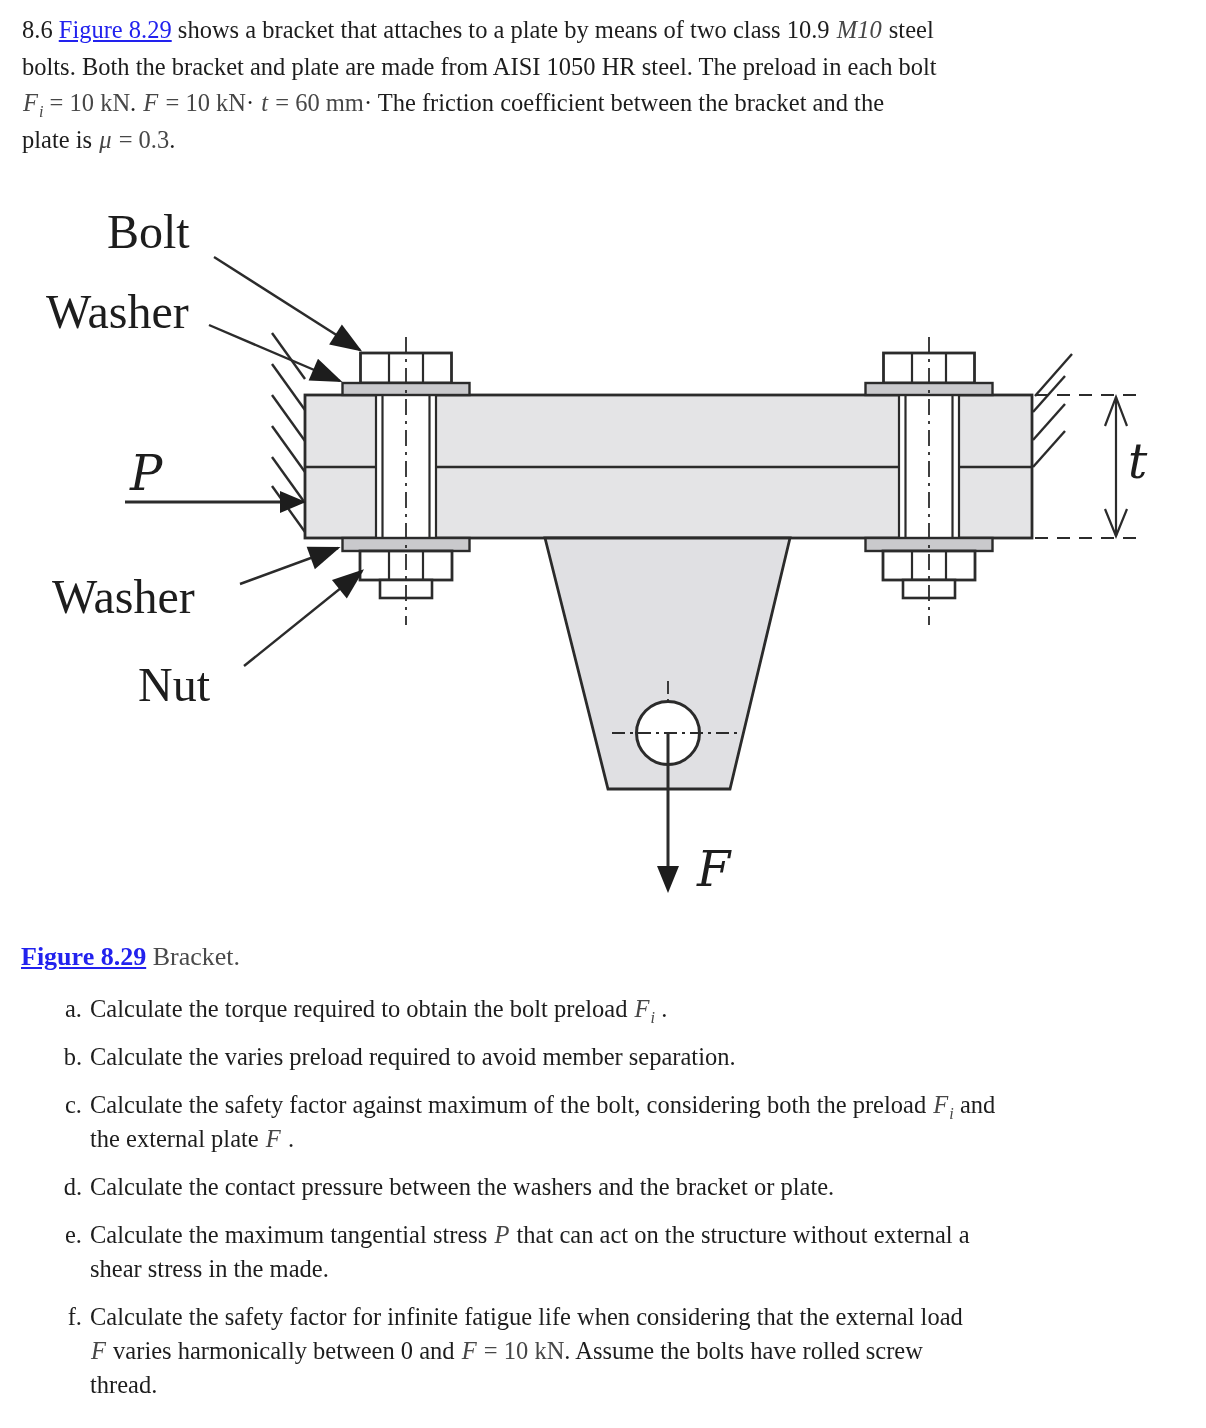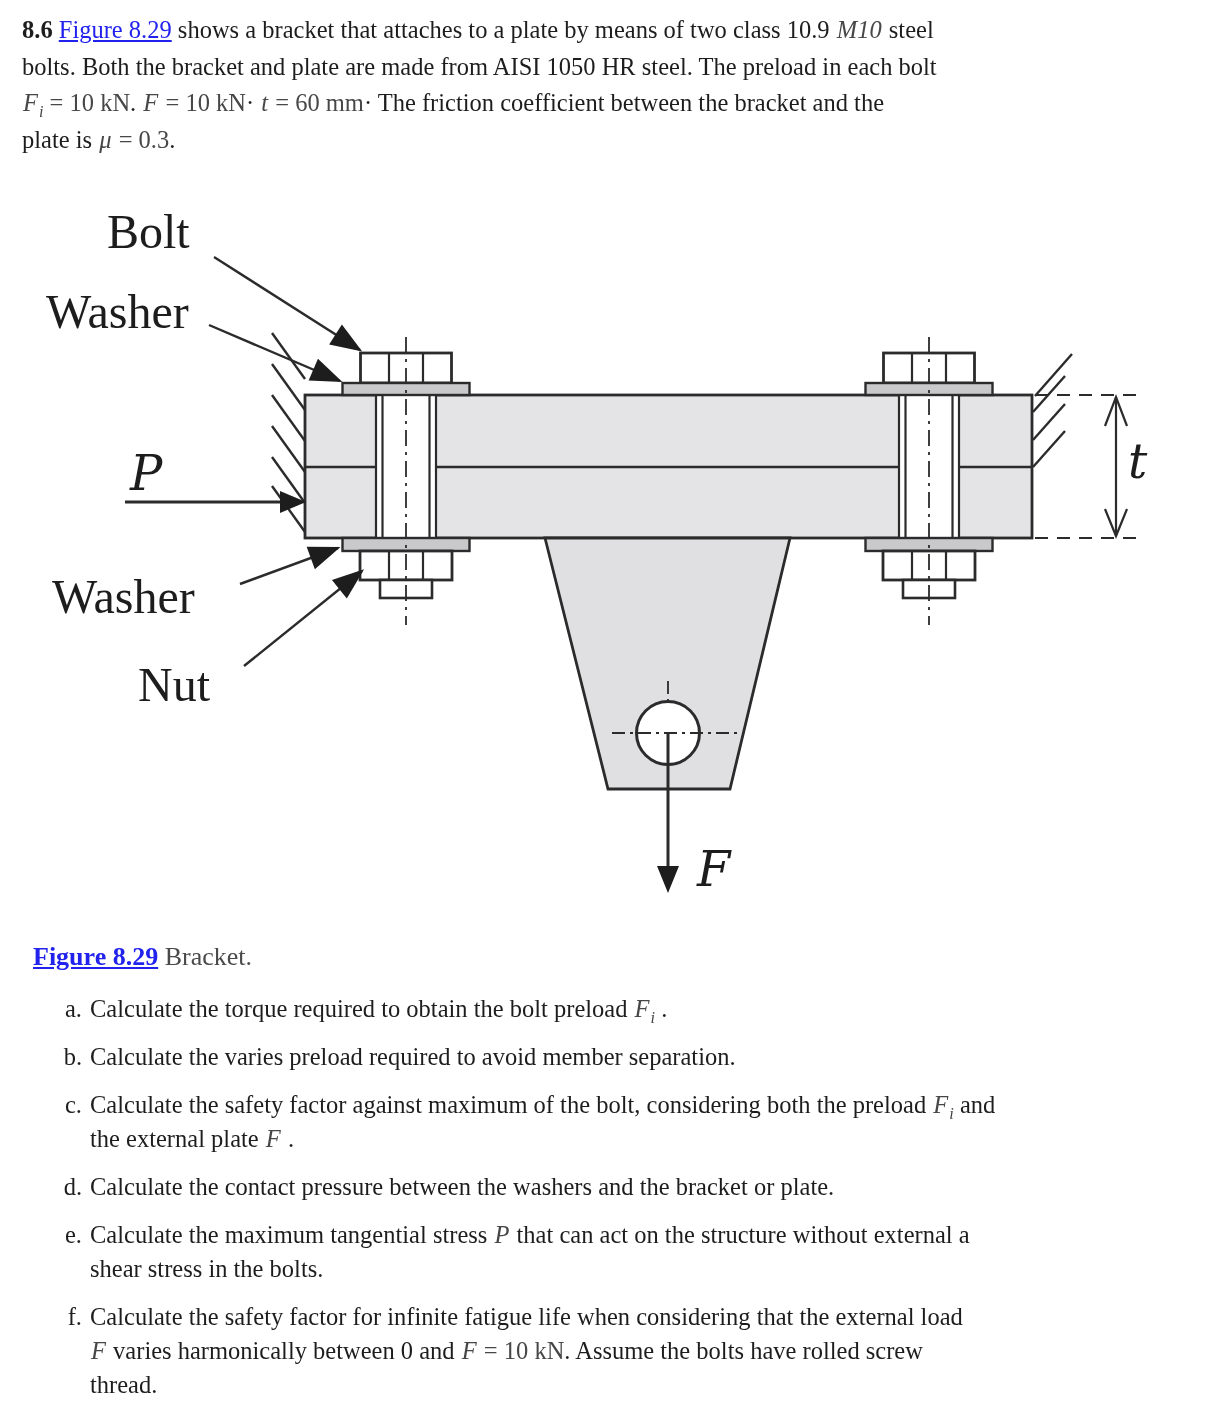--- a/index.html
+++ b/index.html
@@ -9,35 +9,35 @@
     color:var(--text,#1d1d1d);
     -webkit-font-smoothing:antialiased;
   }
   p{margin:0;padding:0;}
   .intro{
     margin:12px 14px 0 22px;
     font-size:24.5px;line-height:36.5px;
     width:1170px;
   }
   .seg-text{color:var(--text);text-align:center;}
-  .seg-bold{font-weight:700;color:var(--text);}
+  .seg-bold{font-weight:400;color:var(--text);}
   .seg-link{color:var(--link);text-decoration:underline;cursor:pointer;font-weight:inherit;}
   .seg-var{font-style:italic;color:var(--math);padding:0 1px;}
   .seg-math{color:var(--math);}
   sub.seg-sub{font-style:italic;color:var(--math);font-size:0.66em;vertical-align:sub;line-height:0;}
   svg.fig{display:block;margin-top:42px;}
   .oline{fill:none;stroke:var(--outline);}
   .shape{stroke:var(--outline);}
   .wfill{fill:#ffffff;}
   .cl{stroke-dasharray:16 6 3 6;}
   .cl2{stroke-dasharray:13 5 3 5;}
   .dash{stroke-dasharray:13 9;}
   .flabel{font-family:"Liberation Serif","DejaVu Serif",serif;font-size:48px;fill:var(--text);}
   .fvar{font-style:italic;font-family:"DejaVu Serif","Liberation Serif",serif;}
-  .caption{margin:26px 0 0 33px;font-size:26px;}
+  .caption{margin:26px 0 0 21px;font-size:26px;}
   .caplink{color:var(--link);font-weight:700;text-decoration:underline;cursor:pointer;}
   .caprest{color:var(--capgray);}
   .tasks{margin:20px 0 0 22px;}
   .task{display:flex;font-size:24.5px;line-height:34px;margin-bottom:14px;}
   .tmark{flex:0 0 60px;width:60px;text-align:right;color:var(--text);}
   .ttext{flex:1;padding-left:8px;max-width:1100px;}
 </style>
 </head>
 <body style="background: rgb(255, 255, 255);">
 
@@ -166,19 +166,19 @@
   <div class="task">
     <div class="tmark">c.</div>
     <div class="ttext"><span class="seg-text">Calculate the safety factor against maximum of the bolt, considering both the preload </span><span class="seg-var">F</span><sub class="seg-sub">i</sub><span class="seg-text"> and</span><br><span class="seg-text">the external plate </span><span class="seg-var">F</span><span class="seg-text"> .</span></div>
   </div>
   <div class="task">
     <div class="tmark">d.</div>
     <div class="ttext"><span class="seg-text">Calculate the contact pressure between the washers and the bracket or plate.</span></div>
   </div>
   <div class="task">
     <div class="tmark">e.</div>
-    <div class="ttext"><span class="seg-text">Calculate the maximum tangential stress </span><span class="seg-var">P</span><span class="seg-text"> that can act on the structure without external a</span><br><span class="seg-text">shear stress in the bolts.</span></div>
+    <div class="ttext"><span class="seg-text">Calculate the maximum tangential stress </span><span class="seg-var">P</span><span class="seg-text"> that can act on the structure without external a</span><br><span class="seg-text">shear stress in the made.</span></div>
   </div>
   <div class="task">
     <div class="tmark">f.</div>
     <div class="ttext"><span class="seg-text">Calculate the safety factor for infinite fatigue life when considering that the external load</span><br><span class="seg-var">F</span><span class="seg-text"> varies harmonically between 0 and </span><span class="seg-var">F</span><span class="seg-math"> = 10 kN</span><span class="seg-text">. Assume the bolts have rolled screw</span><br><span class="seg-text">thread.</span></div>
   </div>
 </div>
 
 </body></html>

